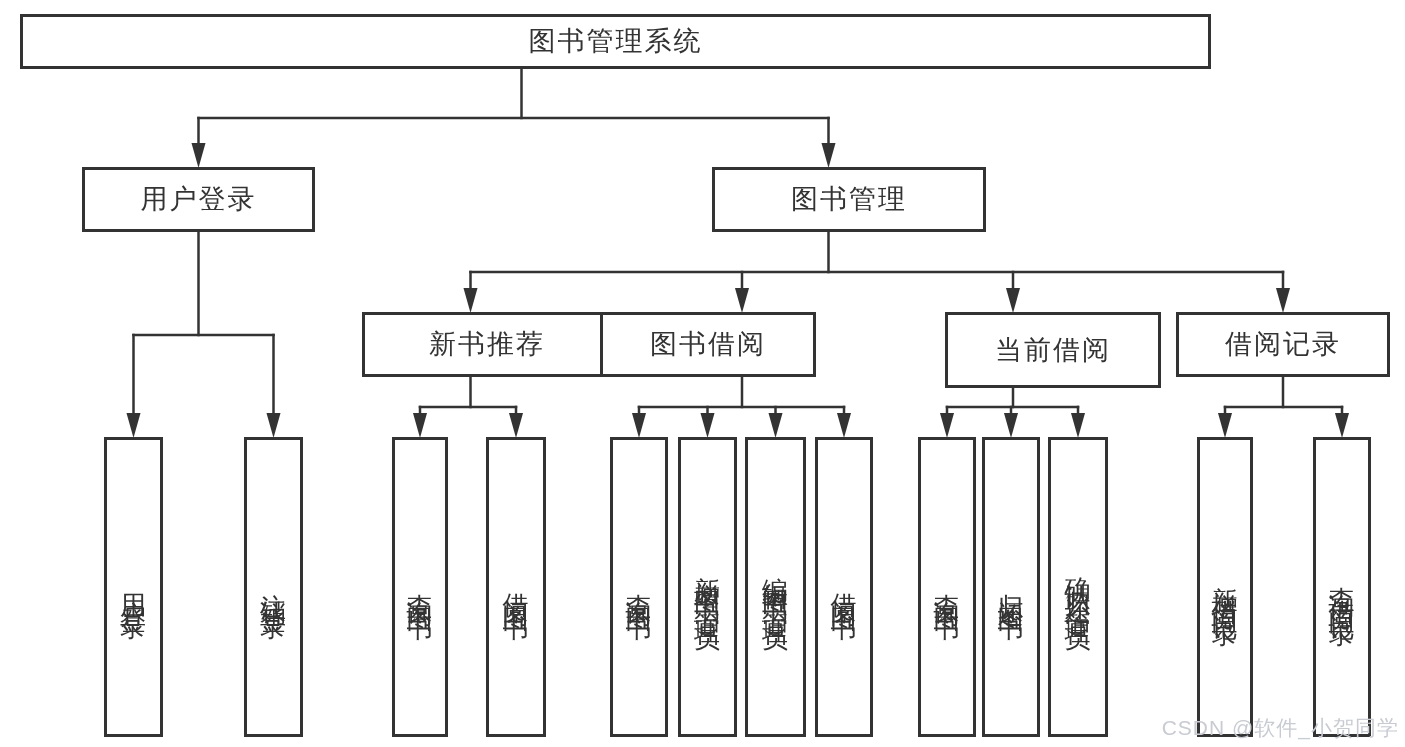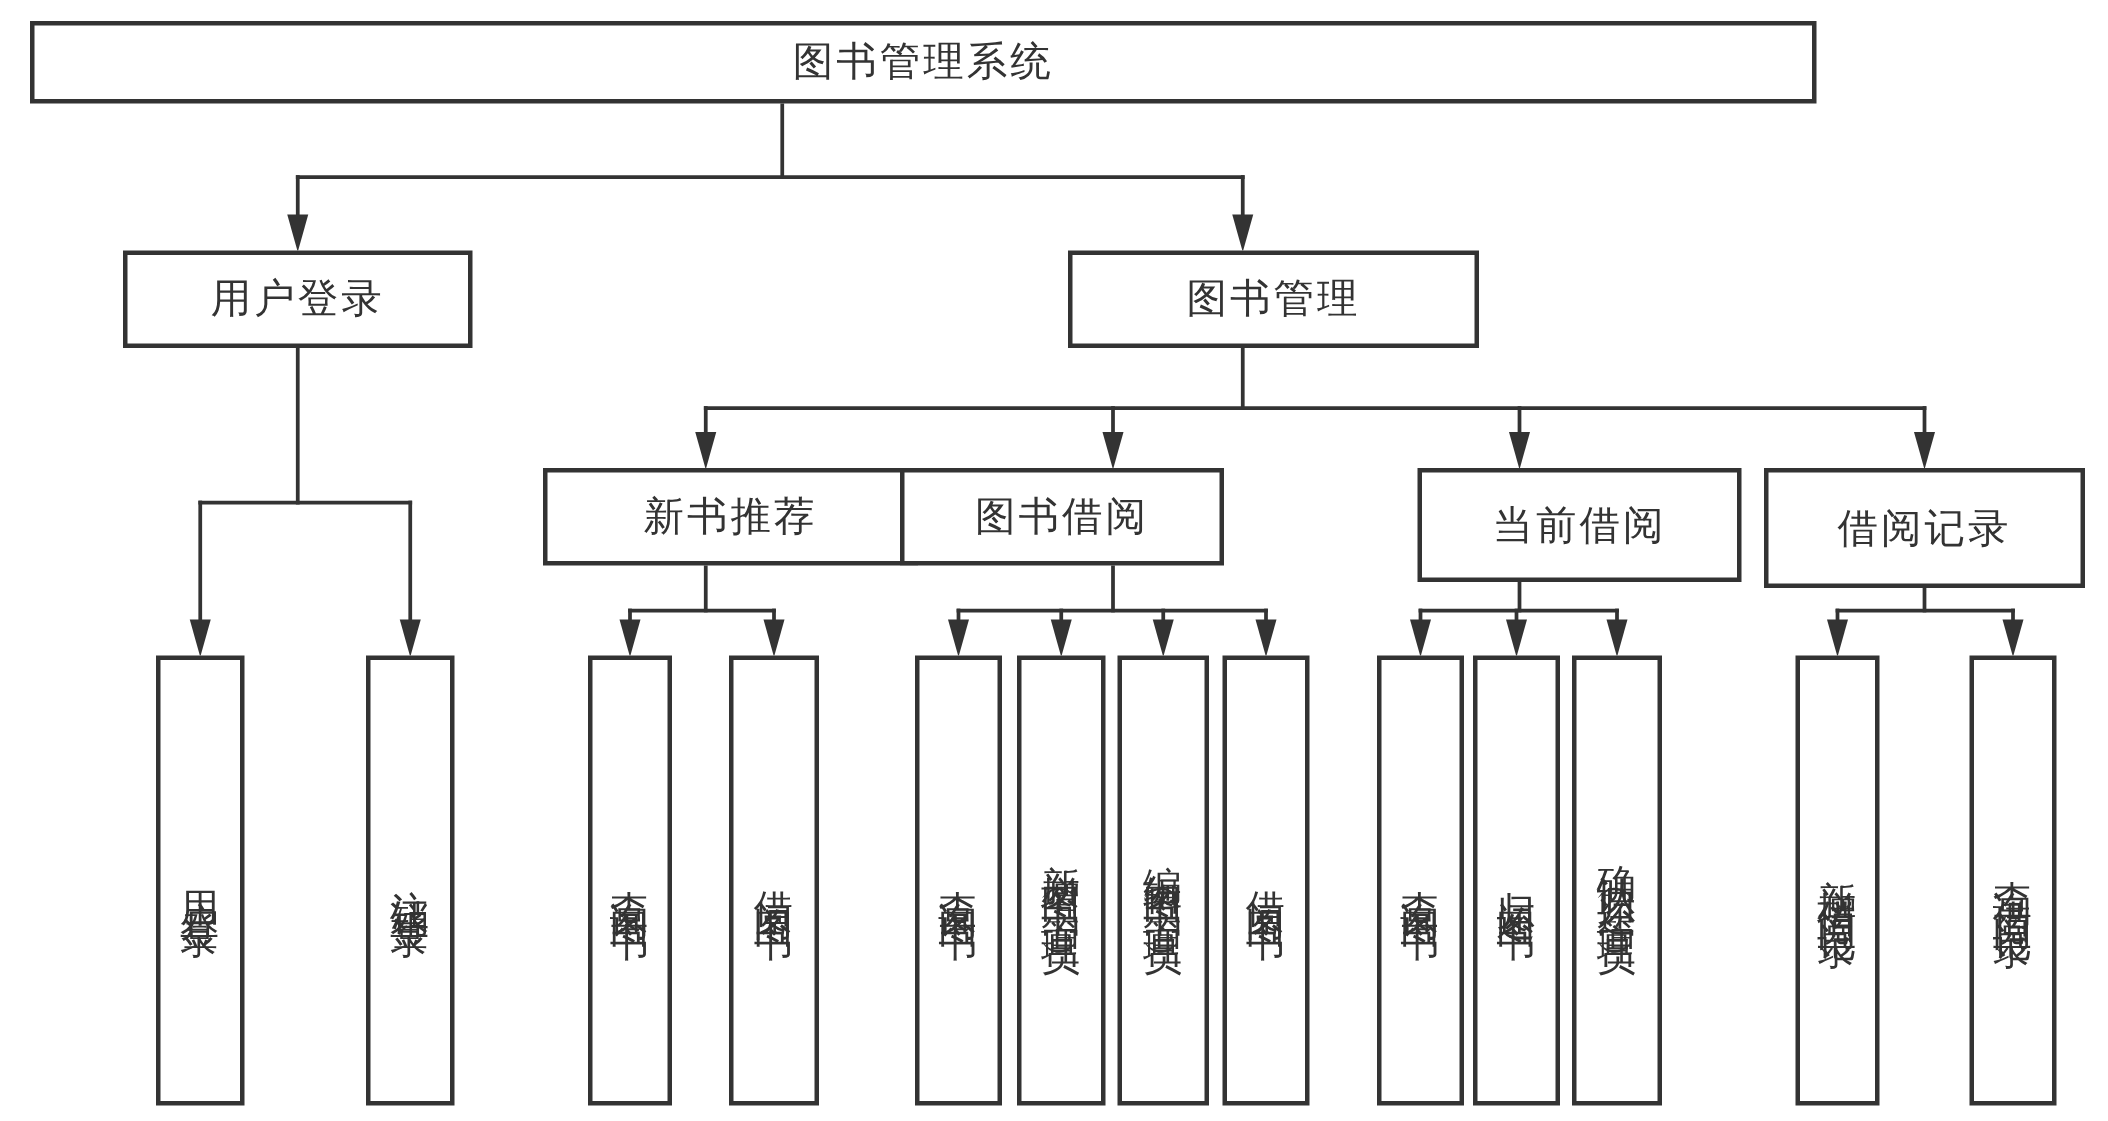--- a/index.html
+++ b/index.html
@@ -103,21 +103,21 @@
       </div>
       <div class="node horiz" style="left: 362px; top: 312px; width: 250px; height: 65px;">
         <span class="node-label">新书推荐</span>
       </div>
       <div class="node horiz" style="left: 600px; top: 312px; width: 216px; height: 65px;">
         <span class="node-label">图书借阅</span>
       </div>
       <div class="node horiz" style="left: 905px; top: 312px; width: 216px; height: 76px; margin-left: 40px;">
         <span class="node-label">当前借阅</span>
       </div>
-      <div class="node horiz" style="left: 1176px; top: 312px; width: 214px; height: 80px;">
+      <div class="node horiz" style="left: 1176px; top: 312px; width: 214px; height: 65px;">
         <span class="node-label">借阅记录</span>
       </div>
       <div class="node vert" style="left: 104px; top: 437px; width: 59px; height: 300px;">
         <span class="node-label">用户登录</span>
       </div>
       <div class="node vert" style="left: 244px; top: 437px; width: 59px; height: 300px;">
         <span class="node-label">注销登录</span>
       </div>
       <div class="node vert" style="left: 392px; top: 437px; width: 56px; height: 300px;">
         <span class="node-label">查询图书</span>
@@ -146,13 +146,14 @@
       <div class="node vert" style="left: 1048px; top: 437px; width: 60px; height: 300px;">
         <span class="node-label">确认归还（管理员）</span>
       </div>
       <div class="node vert" style="left: 1197px; top: 437px; width: 56px; height: 300px;">
         <span class="node-label">新增借阅记录</span>
       </div>
       <div class="node vert" style="left: 1313px; top: 437px; width: 58px; height: 300px;">
         <span class="node-label">查询借阅记录</span>
       </div>
     </div>
+  <div class="watermark">CSDN @软件_小贺同学</div>
 </div>
 
 </body></html>

